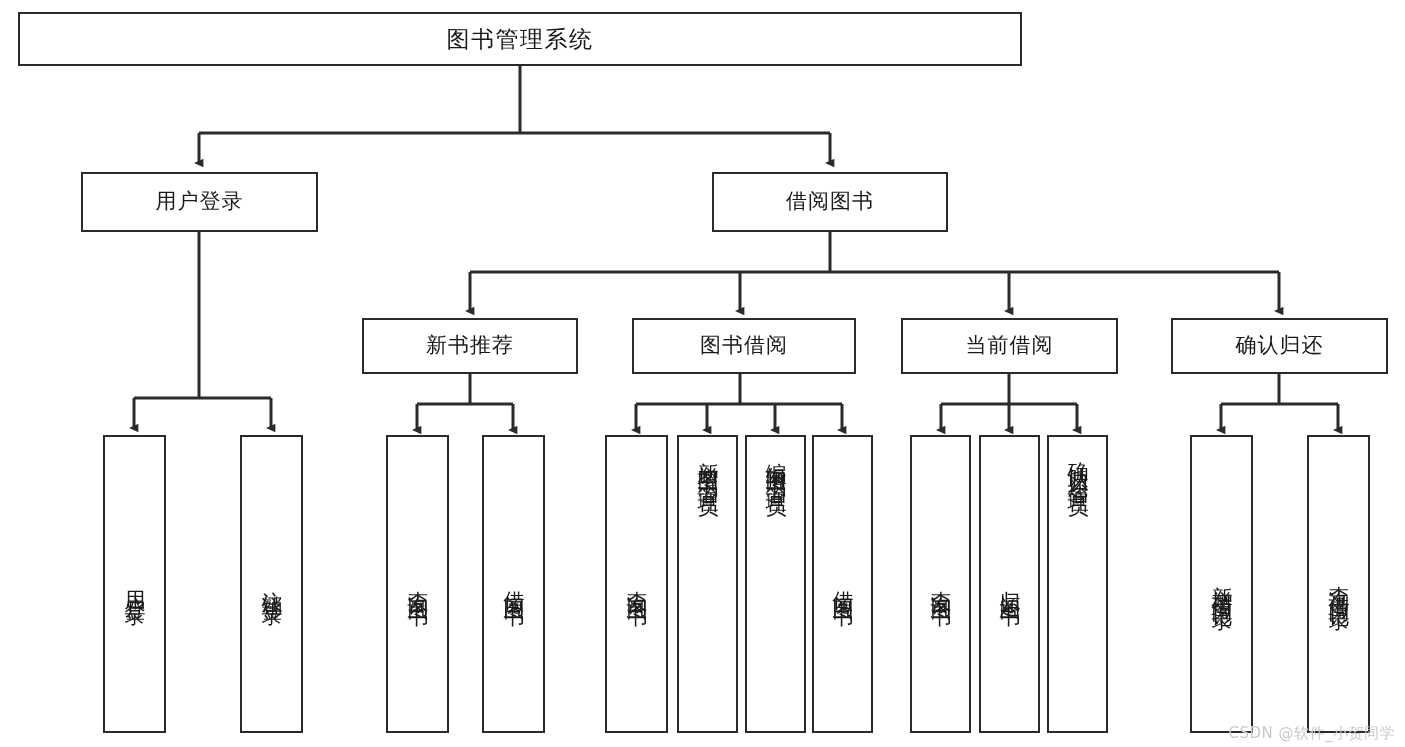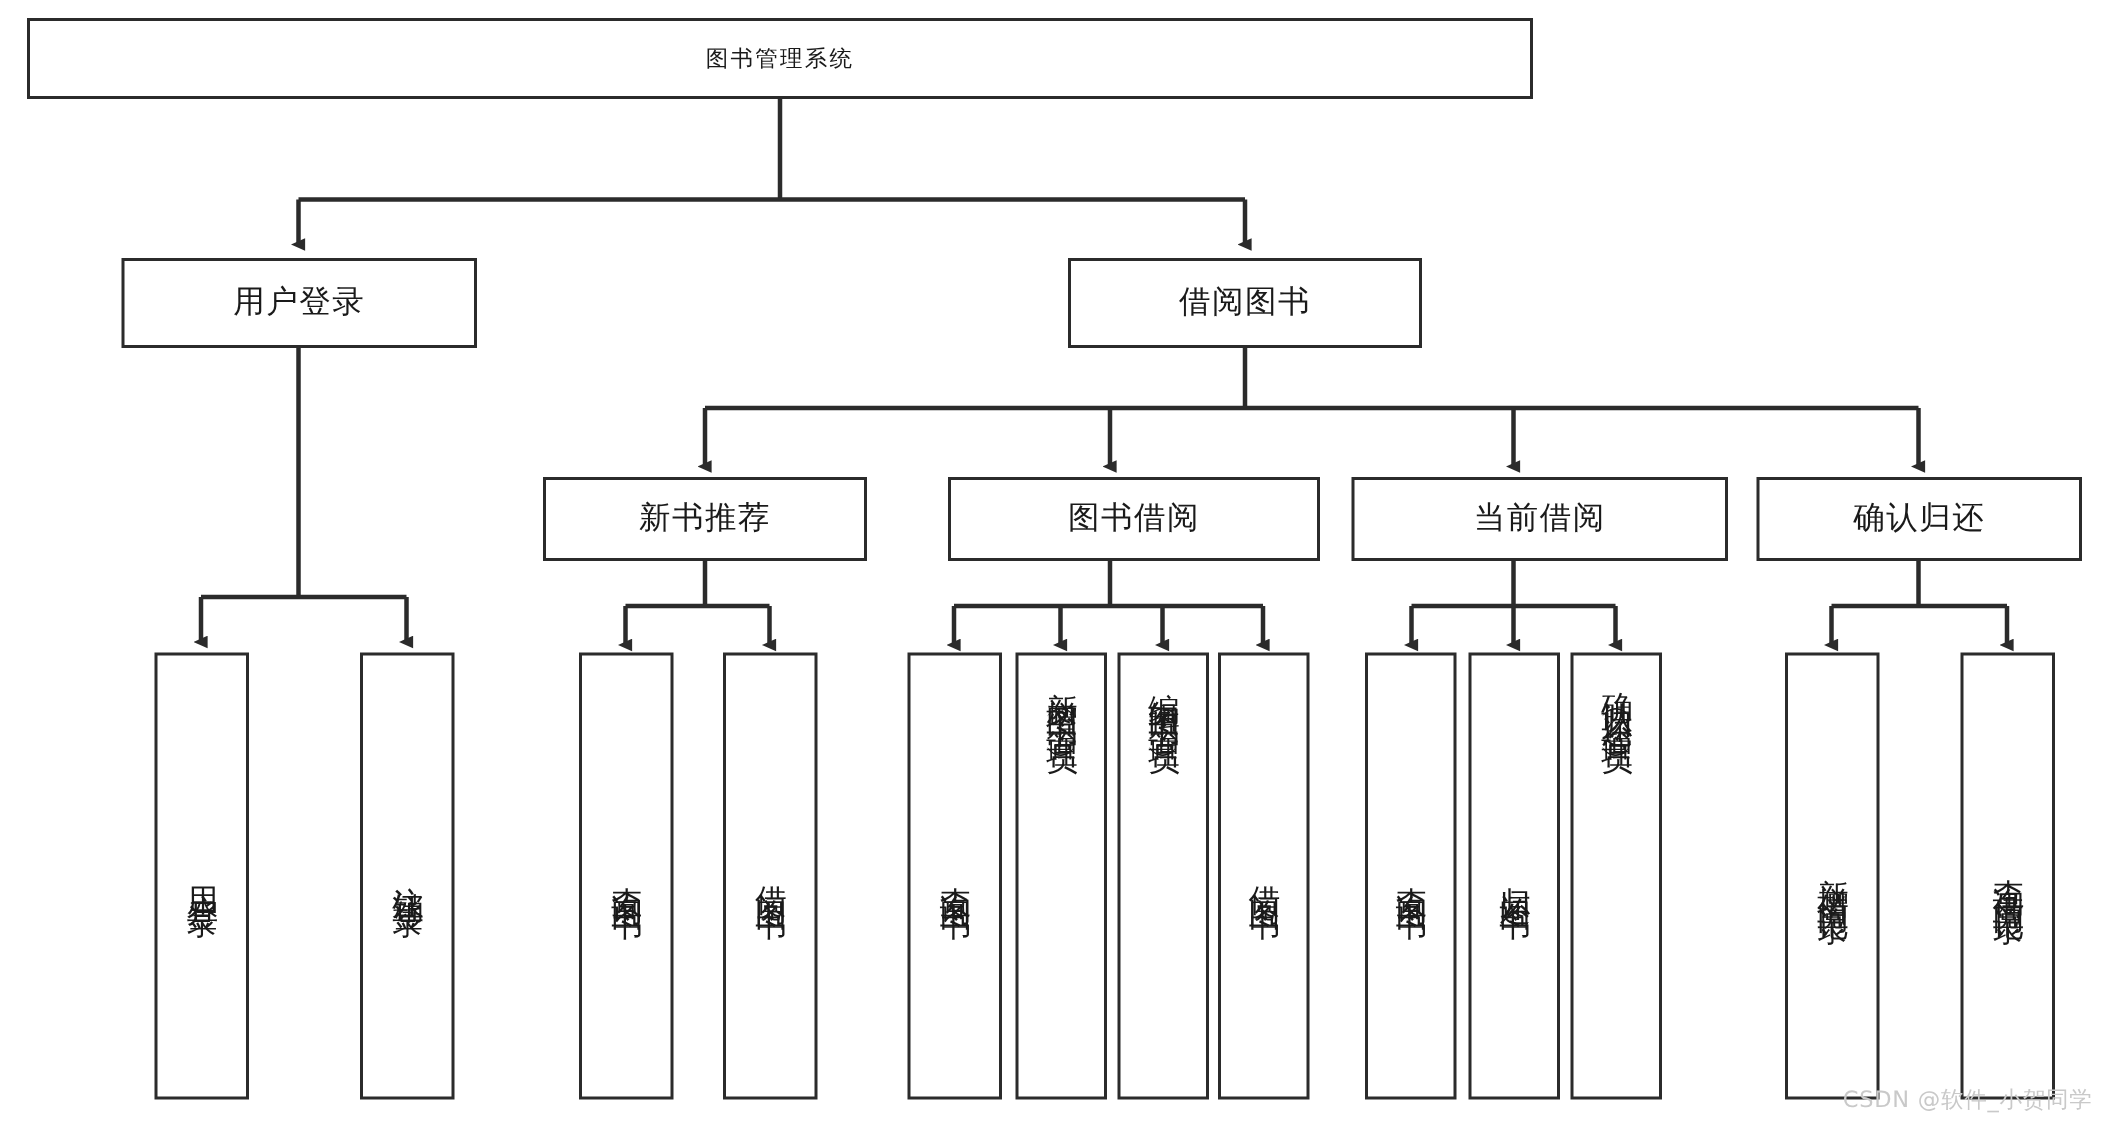--- a/index.html
+++ b/index.html
@@ -41,21 +41,21 @@
     text-align: center;
     line-height: 1.22;
     white-space: nowrap;
   }
   
   .node.h .label {
     font-size: 21px;
     letter-spacing: 1px;
   }
   .node.root .label {
-    font-size: 15px;
+    font-size: 23px;
     letter-spacing: 1.5px;
   }
   
   .node.v {
     align-items: flex-start;
     padding-top: 8px;
   }
   .node.v .label {
     writing-mode: vertical-rl;
     text-orientation: upright;
@@ -144,24 +144,24 @@
   <div class="node h" style="left:81px; top:172px; width:237px; height:60px;">
     <span class="label">用户登录</span>
   </div>
   <div class="node h" style="left:712px; top:172px; width:236px; height:60px;">
     <span class="label">借阅图书</span>
   </div>
 
   <div class="node h" style="left:362px; top:318px; width:216px; height:56px;">
     <span class="label">新书推荐</span>
   </div>
-  <div class="node h" style="left:632px; top:318px; width:248px; height:56px;">
+  <div class="node h" style="left:632px; top:318px; width:224px; height:56px;">
     <span class="label">图书借阅</span>
   </div>
-  <div class="node h" style="left:901px; top:318px; width:251px; height:56px;">
+  <div class="node h" style="left:901px; top:318px; width:217px; height:56px;">
     <span class="label">当前借阅</span>
   </div>
   <div class="node h" style="left:1171px; top:318px; width:217px; height:56px;">
     <span class="label">确认归还</span>
   </div>
 
   <div class="node v mid" style="left:103px; top:435px; width:63px; height:298px;">
     <span class="label">用户登录</span>
   </div>
   <div class="node v mid" style="left:240px; top:435px; width:63px; height:298px;">

